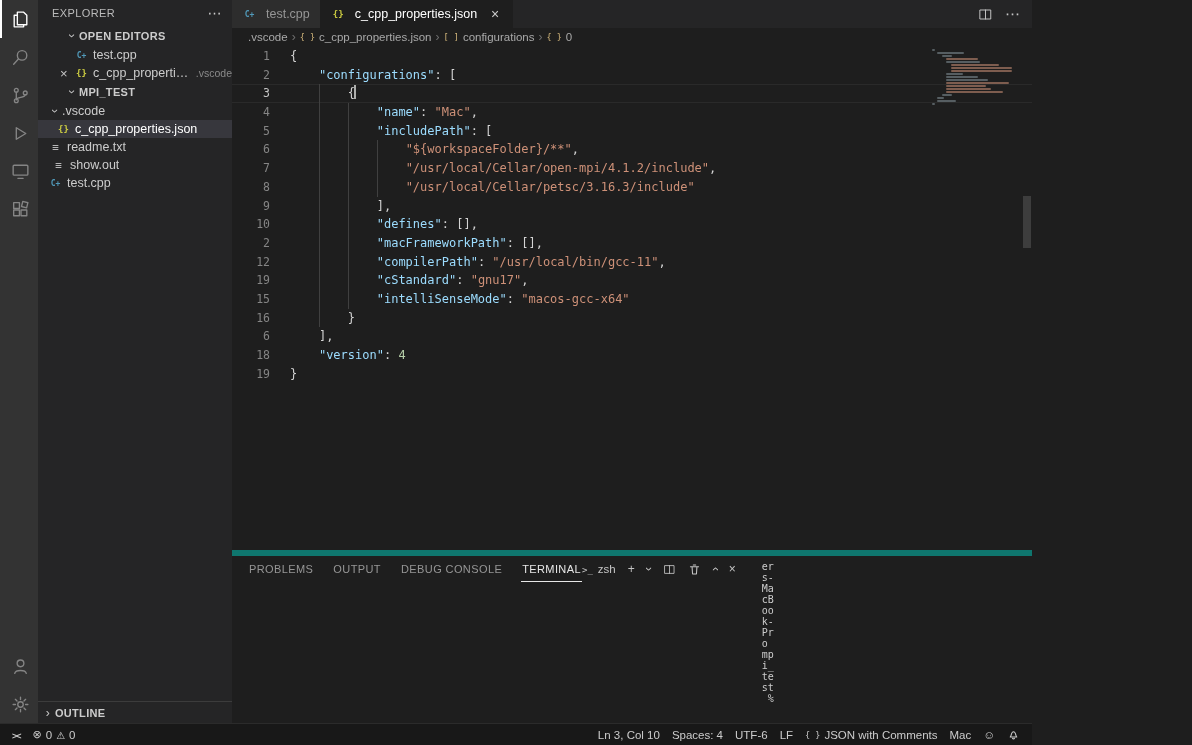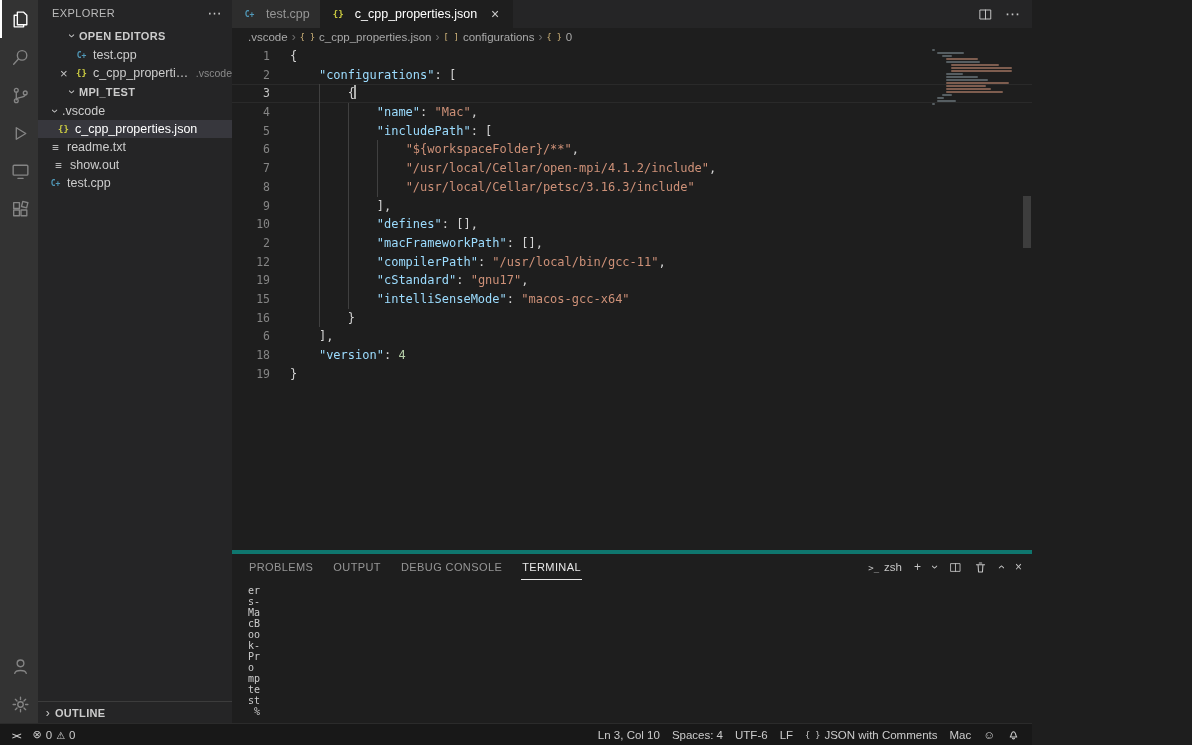--- a/index.html
+++ b/index.html
@@ -79,21 +79,21 @@
   .ig { box-shadow: inset 1px 0 0 #404040; }
   .tok-k { color:#9cdcfe; } .tok-s { color:#ce9178; } .tok-n { color:#b5cea8; } .tok-p { color:#d4d4d4; }
   .cursor { display:inline-block; width:1.5px; height:14px; background:#aeafad; margin-left:-1px; vertical-align:-2px; }
 
   .minimap { position:absolute; top:3px; right:12px; width:88px; }
   .mm-line { height:2px; margin-bottom:1px; border-radius:1px; }
   .scrollbar { position:absolute; right:0; top:0; bottom:0; width:10px; }
   .scroll-thumb { position:absolute; top:150px; left:1px; width:8px; height:52px; background:rgba(121,121,121,.35); }
 
   
-  .panel { height:173px; flex:none; border-top:4px solid #0f766e; display:flex; flex-direction:column; background:#1e1e1e; }
+  .panel { height:173px; flex:none; border-top:6px solid #0f766e; display:flex; flex-direction:row; background:#1e1e1e; }
   .panel-header { height:26px; flex:none; display:flex; align-items:center; padding:0 10px 0 16px; }
   .panel-tabs { display:flex; gap:18px; height:100%; }
   .ptab { font-size:11px; letter-spacing:.4px; color:#969696; display:flex; align-items:center; border-bottom:1px solid transparent; cursor:pointer; padding:0 1px; }
   .ptab.active { color:#e7e7e7; border-bottom-color:#e7e7e7; }
   .panel-actions { margin-left:auto; display:flex; align-items:center; gap:12px; color:#c5c5c5; font-size:12px; }
   .pa-icon { cursor:pointer; }
   .pa-icon svg { width:13px; height:13px; }
   .shell-item { display:flex; align-items:center; gap:5px; font-size:11.5px; cursor:pointer; }
   .terminal { flex:1; padding:5px 0 0 16px; font-family:"DejaVu Sans Mono",monospace; font-size:10px; line-height:11px; color:#cccccc; white-space:pre; overflow:hidden; }
 
@@ -354,21 +354,21 @@
             </span>
             <span class="pa-icon">
               <svg viewBox="0 0 16 16">
                   <path d="M3 4.5h10M6.5 2.5h3M5 4.5l.6 9h4.8l.6-9"></path>
                 </svg>
             </span>
             <span class="g-chev-u pa-icon"></span>
             <span class="g-close pa-icon"></span>
           </div>
         </div>
-        <div class="terminal"><div class="tline">er</div><div class="tline">s-</div><div class="tline">Ma</div><div class="tline">cB</div><div class="tline">oo</div><div class="tline">k-</div><div class="tline">Pr</div><div class="tline">o </div><div class="tline">mp</div><div class="tline">te</div><div class="tline">st</div><div class="tline"> %</div></div>
+        <div class="terminal"><div class="tline">er</div><div class="tline">s-</div><div class="tline">Ma</div><div class="tline">cB</div><div class="tline">oo</div><div class="tline">k-</div><div class="tline">Pr</div><div class="tline">o </div><div class="tline">mp</div><div class="tline">i_</div><div class="tline">te</div><div class="tline">st</div><div class="tline"> %</div></div>
       </div>
     </section>
   </div>
 
   <footer class="statusbar">
     <div class="sb-left">
       <div class="sb-item">
         <span class="g-remote"></span>
       </div>
       <div class="sb-item">

